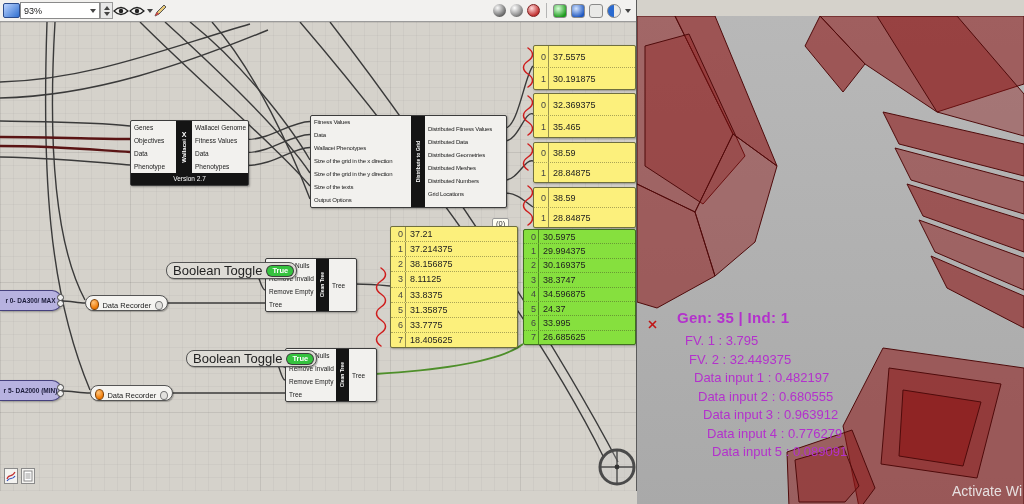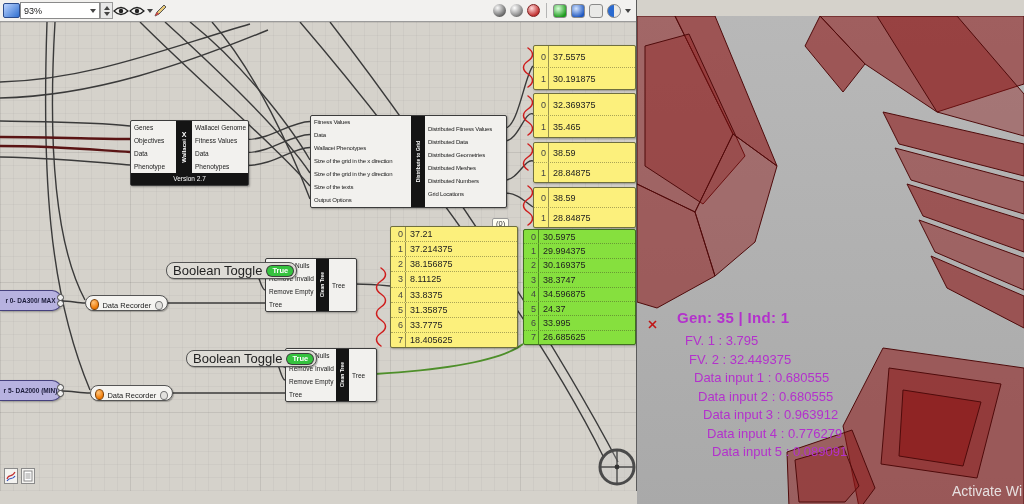--- a/index.html
+++ b/index.html
@@ -495,21 +495,21 @@
         <line x1="12" y1="305" x2="19" y2="312"></line>
         <line x1="19" y1="305" x2="12" y2="312"></line>
       </g>
     </svg>
 
     <div class="vp-text">
       <div class="vp-header">Gen: 35 |  Ind: 1</div>
       <div class="vp-lines">
           <div class="vp-line">FV. 1 : 3.795</div>
           <div class="vp-line">FV. 2 : 32.449375</div>
-          <div class="vp-line">Data input 1 : 0.680555</div>
+          <div class="vp-line">Data input 1 : 0.482197</div>
           <div class="vp-line">Data input 2 : 0.680555</div>
           <div class="vp-line">Data input 3 : 0.963912</div>
           <div class="vp-line">Data input 4 : 0.776279</div>
           <div class="vp-line">Data input 5 : 0.089091</div>
         </div>
     </div>
 
     <div class="watermark">Activate Wi</div>
   </div>
   <div id="divider"></div>

